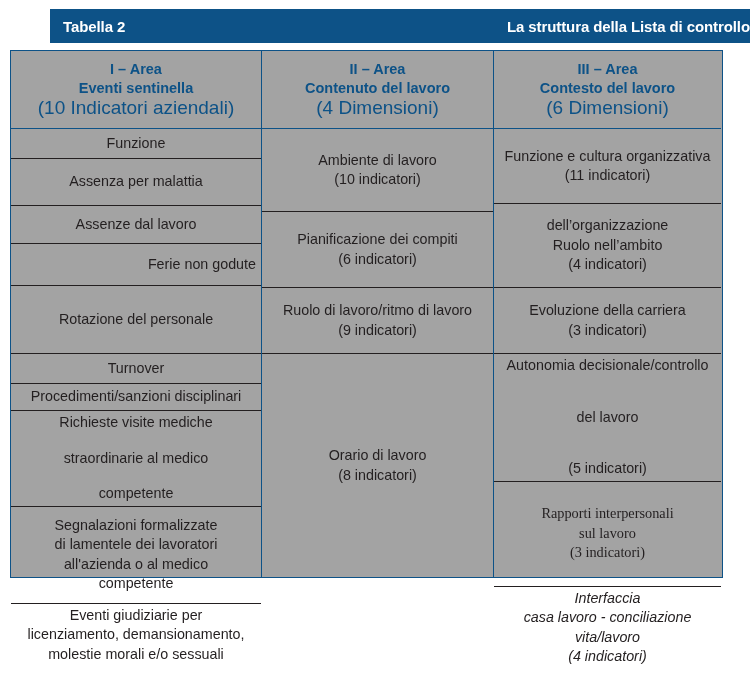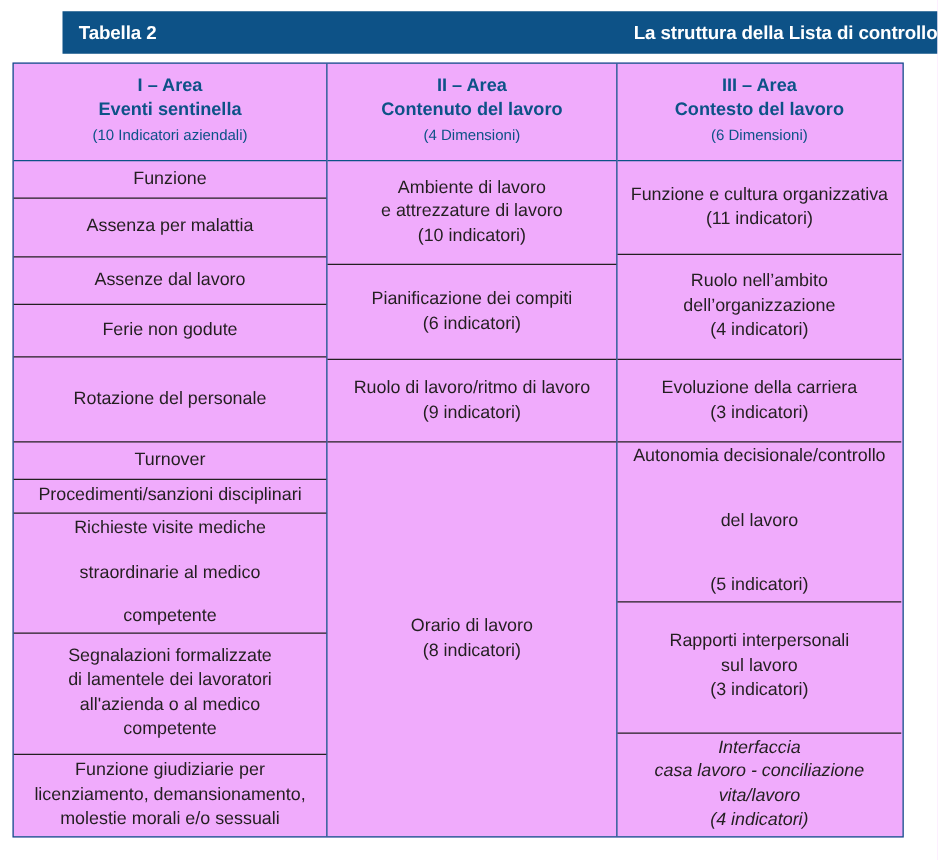--- a/index.html
+++ b/index.html
@@ -43,24 +43,24 @@
     letter-spacing: -0.1px;
     white-space: nowrap;
   }
 
   
   .table-wrap {
     position: absolute;
     left: 10px;
     top: 50px;
     width: 713px;
-    height: 620px;
+    height: 528px;
     box-sizing: border-box;
     border: 1.5px solid #0d5287;
-    background: #f0abfc;
+    background: #a3a3a3;
   }
   .cols {
     display: flex;
     width: 100%;
     height: 100%;
   }
   .col {
     box-sizing: border-box;
     display: flex;
     flex-direction: column;
@@ -82,21 +82,21 @@
     padding: 4px 6px 6px;
     flex: 0 0 78px;
   }
   .col-head .line1,
   .col-head .line2 {
     font-size: 14.5px;
     font-weight: bold;
     line-height: 19px;
   }
   .col-head .line3 {
-    font-size: 12px;
+    font-size: 19px;
     font-weight: normal;
     line-height: 20px;
   }
 
   
   .cell {
     box-sizing: border-box;
     border-bottom: 1px solid #231f20;
     display: flex;
     flex-direction: column;
@@ -108,40 +108,40 @@
     line-height: 19.5px;
     padding: 2px 5px;
   }
   .cell:last-child { border-bottom: none; }
   .cell .ln { display: block; white-space: nowrap; }
 
   
   .c1-r1 { flex: 0 0 30px; }
   .c1-r2 { flex: 0 0 47px; }
   .c1-r3 { flex: 0 0 38px; }
-  .c1-r4 { flex: 0 0 42px; }
+  .c1-r4 { flex: 0 0 42px; align-items: flex-end; }
   .c1-r5 { flex: 0 0 68px; }
   .c1-r6 { flex: 0 0 30px; }
   .c1-r7 { flex: 0 0 27px; }
   .c1-r8 { flex: 0 0 78px; gap: 16px; }
   .c1-r9 { flex: 0 0 97px; }
   .c1-r10 { flex: 1 1 auto; }
 
   
   .c2-r1 { flex: 0 0 83px; }
   .c2-r2 { flex: 0 0 76px; }
   .c2-r3 { flex: 0 0 66px; }
   .c2-r4 { flex: 1 1 auto; }
 
   
   .c3-r1 { flex: 0 0 75px; }
   .c3-r2 { flex: 0 0 84px; }
   .c3-r3 { flex: 0 0 66px; }
   .c3-r4 { flex: 0 0 72px; gap: 32px; }
-  .c3-r5 { flex: 0 0 105px; }
+  .c3-r5 { flex: 0 0 105px; font-family: Liberation Serif, serif; }
   .c3-r6 { flex: 1 1 auto; font-style: italic; }
 </style>
 </head>
 <body>
 
 <div class="page">
 
   <div class="title-bar">
     <span class="title-left">Tabella 2</span>
     <span class="title-right">La struttura della Lista di controllo</span>
@@ -183,36 +183,35 @@
           <span class="ln">straordinarie al medico</span>
           <span class="ln">competente</span>
         </div>
         <div class="cell c1-r9">
           <span class="ln">Segnalazioni formalizzate</span>
           <span class="ln">di lamentele dei lavoratori</span>
           <span class="ln">all'azienda o al medico</span>
           <span class="ln">competente</span>
         </div>
         <div class="cell c1-r10">
-          <span class="ln">Funzione giudiziarie per</span>
+          <span class="ln">Eventi giudiziarie per</span>
           <span class="ln">licenziamento, demansionamento,</span>
           <span class="ln">molestie morali e/o sessuali</span>
         </div>
       </div>
 
       <div class="col col-2">
         <div class="col-head">
           <span class="line1">II – Area</span>
           <span class="line2">Contenuto del lavoro</span>
           <span class="line3">(4 Dimensioni)</span>
         </div>
 
         <div class="cell c2-r1">
           <span class="ln">Ambiente di lavoro</span>
-          <span class="ln">e attrezzature di lavoro</span>
           <span class="ln">(10 indicatori)</span>
         </div>
         <div class="cell c2-r2">
           <span class="ln">Pianificazione dei compiti</span>
           <span class="ln">(6 indicatori)</span>
         </div>
         <div class="cell c2-r3">
           <span class="ln">Ruolo di lavoro/ritmo di lavoro</span>
           <span class="ln">(9 indicatori)</span>
         </div>
@@ -227,22 +226,22 @@
           <span class="line1">III – Area</span>
           <span class="line2">Contesto del lavoro</span>
           <span class="line3">(6 Dimensioni)</span>
         </div>
 
         <div class="cell c3-r1">
           <span class="ln">Funzione e cultura organizzativa</span>
           <span class="ln">(11 indicatori)</span>
         </div>
         <div class="cell c3-r2">
+          <span class="ln">dell’organizzazione</span>
           <span class="ln">Ruolo nell’ambito</span>
-          <span class="ln">dell’organizzazione</span>
           <span class="ln">(4 indicatori)</span>
         </div>
         <div class="cell c3-r3">
           <span class="ln">Evoluzione della carriera</span>
           <span class="ln">(3 indicatori)</span>
         </div>
         <div class="cell c3-r4">
           <span class="ln">Autonomia decisionale/controllo</span>
           <span class="ln">del lavoro</span>
           <span class="ln">(5 indicatori)</span>

